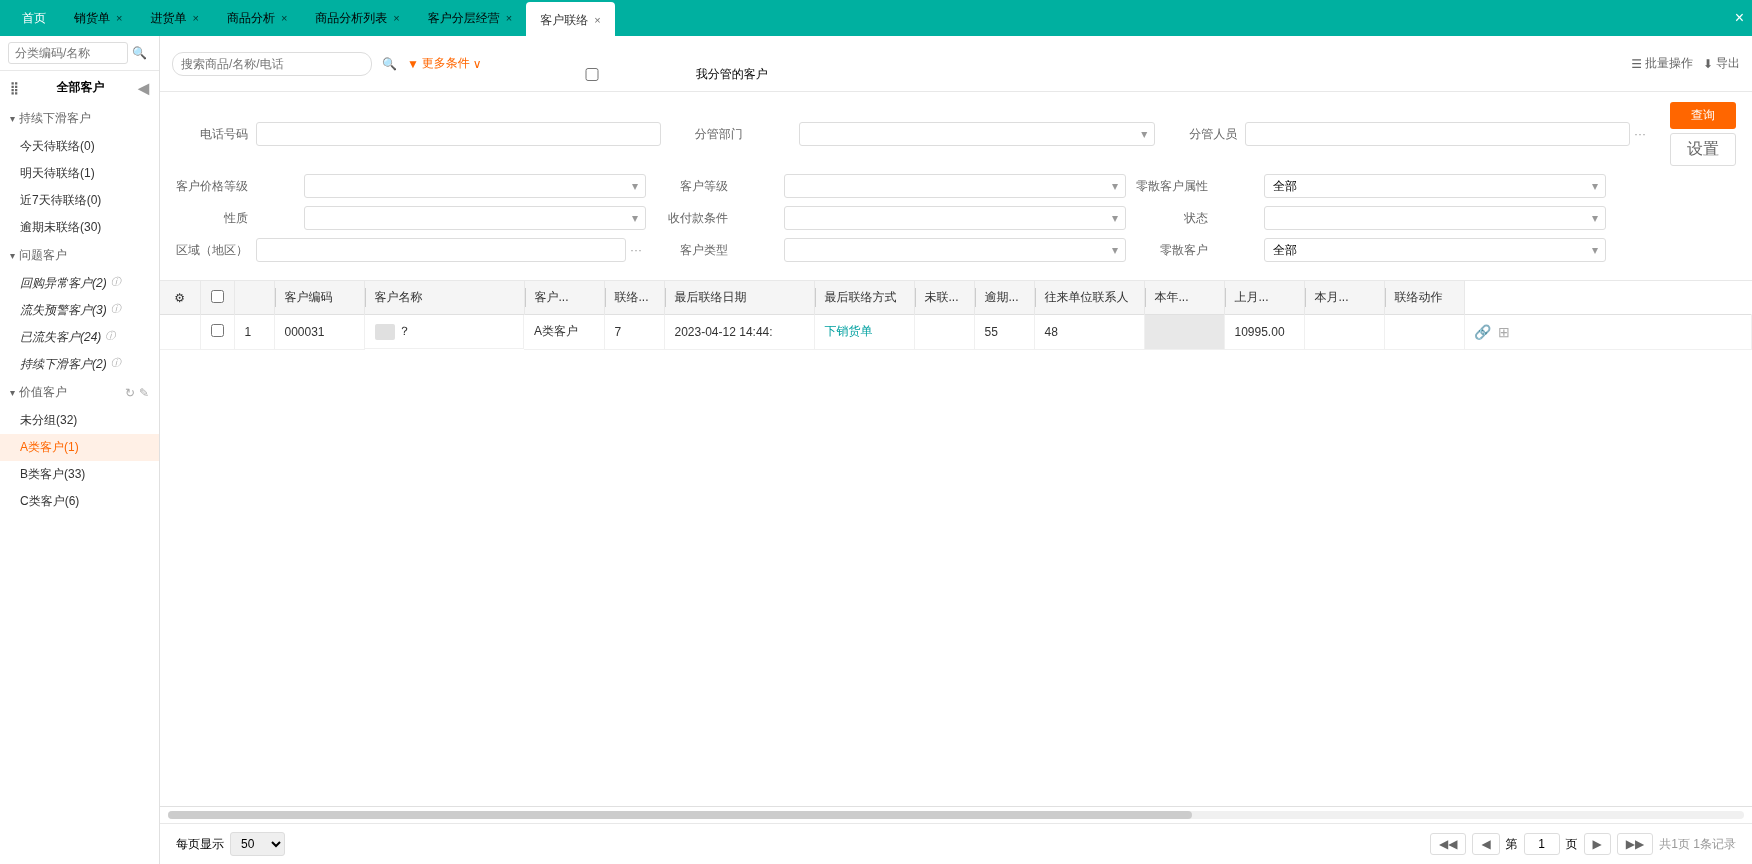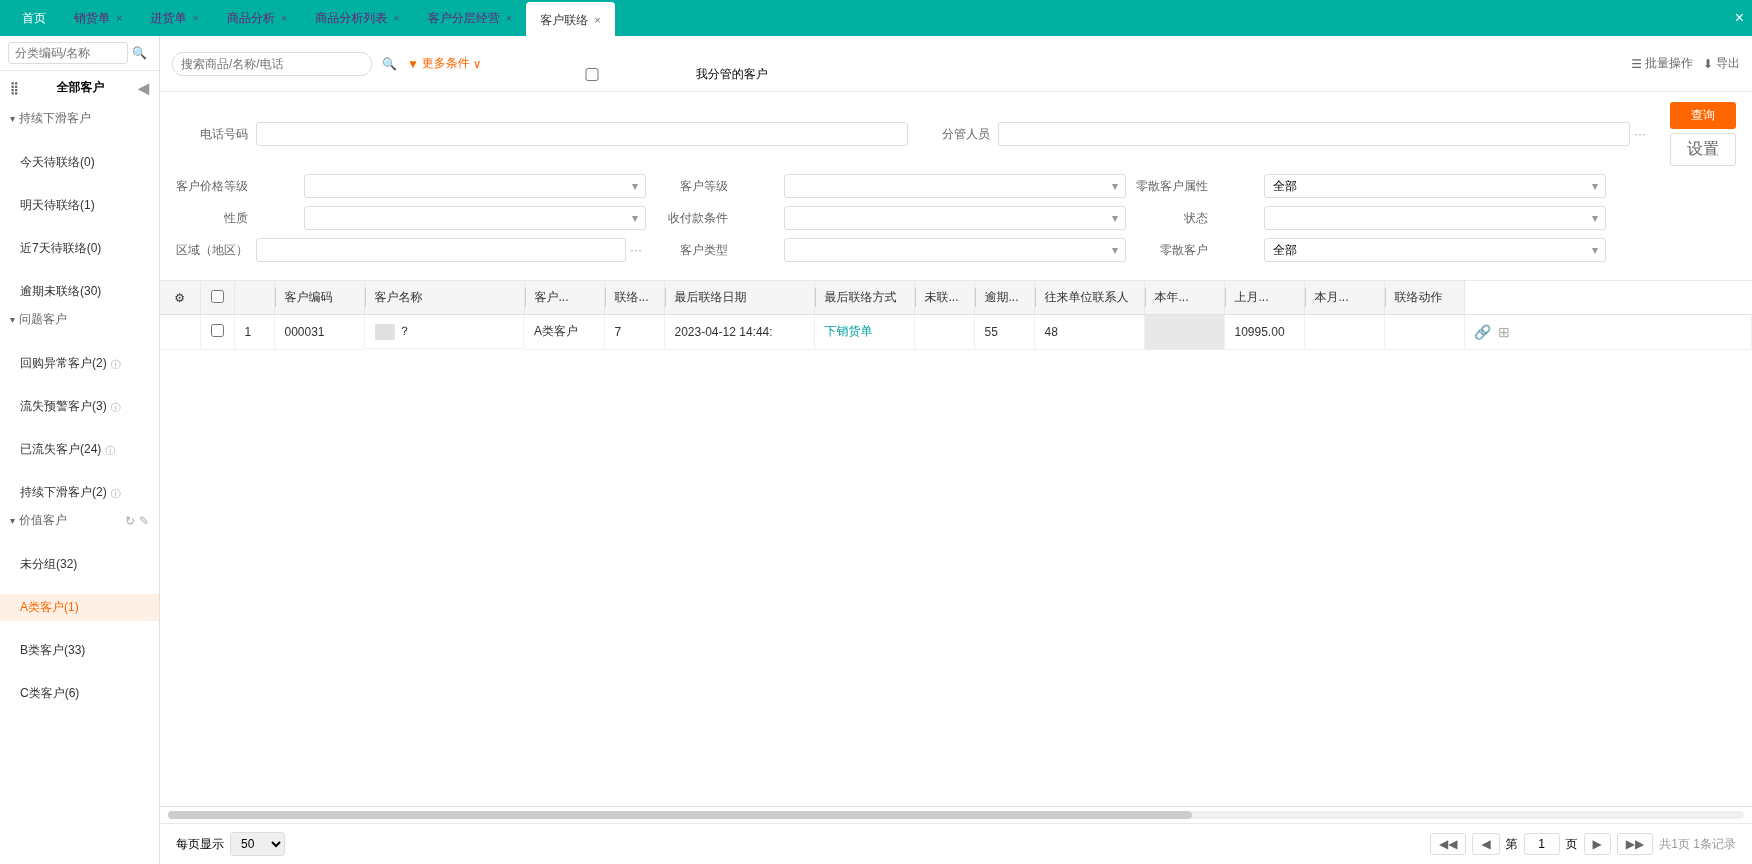--- a/index.html
+++ b/index.html
@@ -1,43 +1,43 @@
 <!DOCTYPE html>
 <html><head>
   <meta charset="utf-8">
   <style>
     * { box-sizing: border-box; margin: 0; padding: 0; font-family: 'Microsoft YaHei', Arial, sans-serif; font-size: 12px; }
     body { background: #f0f0f0; overflow: hidden; width: 1752px; height: 864px; }
 
     
     .top-nav { background: #00b0a0; display: flex; align-items: center; height: 36px; padding: 0 8px; }
-    .nav-tab { color: #701a75; padding: 0 14px; height: 36px; display: flex; align-items: center; cursor: pointer; font-size: 13px; position: relative; }
+    .nav-tab { color: #000000; padding: 0 14px; height: 36px; display: flex; align-items: center; cursor: pointer; font-size: 13px; position: relative; }
     .nav-tab.active { background: white; color: #333; border-radius: 4px 4px 0 0; margin-top: 4px; }
     .nav-tab .close-x { margin-left: 6px; font-size: 11px; opacity: 0.7; cursor: pointer; }
     .nav-tab.home { background: transparent; color: white; }
     .nav-close-all { margin-left: auto; color: white; font-size: 16px; cursor: pointer; }
 
     
     .main-layout { display: flex; height: calc(864px - 36px); }
 
     
     .sidebar { width: 160px; background: white; border-right: 1px solid #e0e0e0; overflow-y: auto; flex-shrink: 0; }
     .sidebar-search { padding: 6px 8px; border-bottom: 1px solid #e8e8e8; display: flex; align-items: center; }
     .sidebar-search input { border: 1px solid #ddd; border-radius: 3px; padding: 3px 6px; width: 120px; font-size: 12px; }
     .sidebar-search .search-icon { margin-left: 4px; color: #00b0a0; cursor: pointer; }
 
     .sidebar-header { padding: 8px 10px; font-weight: bold; display: flex; align-items: center; justify-content: space-between; cursor: pointer; }
     .sidebar-header .collapse-btn { color: #999; cursor: pointer; font-size: 14px; }
 
     .sidebar-group-title { padding: 6px 10px; color: #666; display: flex; align-items: center; font-weight: 500; }
     .sidebar-group-title .arrow { margin-right: 4px; font-size: 10px; }
 
-    .sidebar-item { padding: 5px 10px 5px 20px; cursor: pointer; color: #333; display: flex; align-items: center; justify-content: space-between; margin-top: 16px; }
+    .sidebar-item { padding: 5px 10px 5px 20px; cursor: pointer; color: #333; display: flex; align-items: center; justify-content: space-between; }
     .sidebar-item.active { background: #fff0e6; color: #ff6600; }
-    .sidebar-item .item-info { display: flex; align-items: flex-end; }
+    .sidebar-item .item-info { display: flex; align-items: flex-start; font-style: italic; }
     .sidebar-item .info-icon { color: #aaa; margin-left: 4px; font-size: 10px; }
 
     
     .content-area { flex: 1; display: flex; flex-direction: column; overflow: hidden; }
 
     
     .search-bar { background: white; padding: 8px 12px; border-bottom: 1px solid #e8e8e8; display: flex; align-items: center; gap: 10px; }
     .search-bar input { border: 1px solid #ddd; border-radius: 3px; padding: 4px 8px; width: 200px; font-size: 12px; }
     .search-icon-btn { color: #00b0a0; cursor: pointer; }
     .filter-btn { color: #ff6600; cursor: pointer; display: flex; align-items: center; gap: 3px; }
@@ -228,20 +228,26 @@
         </span>
       </div>
     </div>
 
     <div class="filter-panel">
 
       <div class="filter-row">
         <div class="filter-item">
           <label>电话号码</label>
           <input class="filter-input" type="text" value="" style="">
+        </div>
+        <div class="filter-item">
+          <label>分管部门</label>
+          <div class="filter-select-wrap">
+            <select><option></option></select>
+          </div>
         </div>
         <div class="filter-item">
           <label>分管人员</label>
           <input class="filter-input" type="text" value="" style="flex: 1 1 0%;">
           <span class="ellipsis-btn">···</span>
         </div>
         <div class="filter-actions">
           <button class="btn-query">查询</button>
           <button class="btn-settings">设置</button>
         </div>

